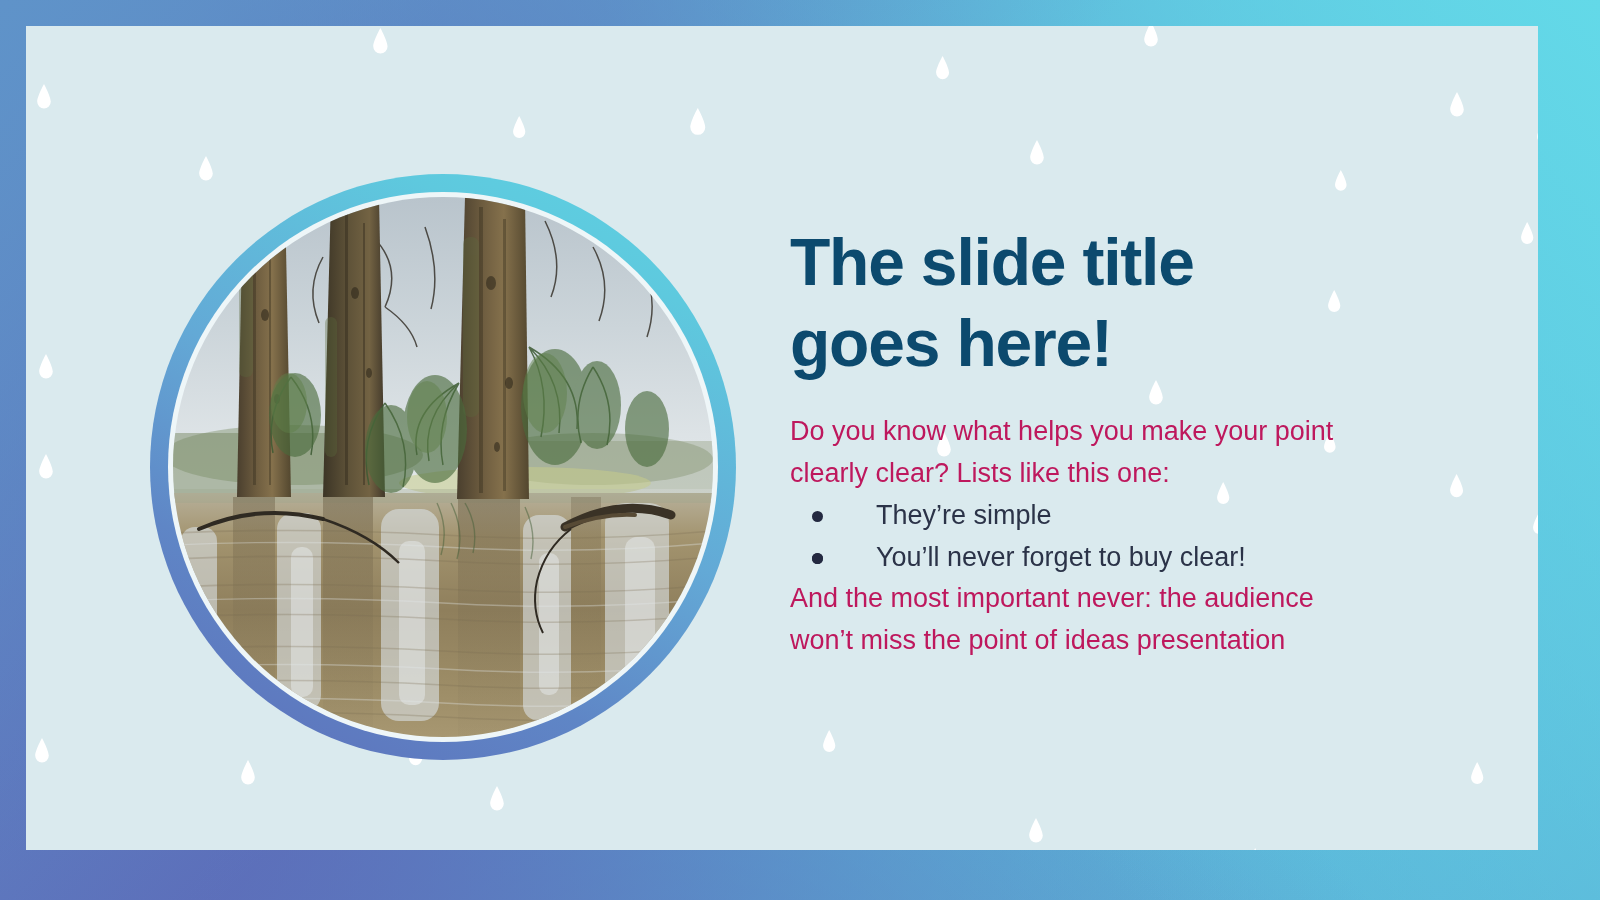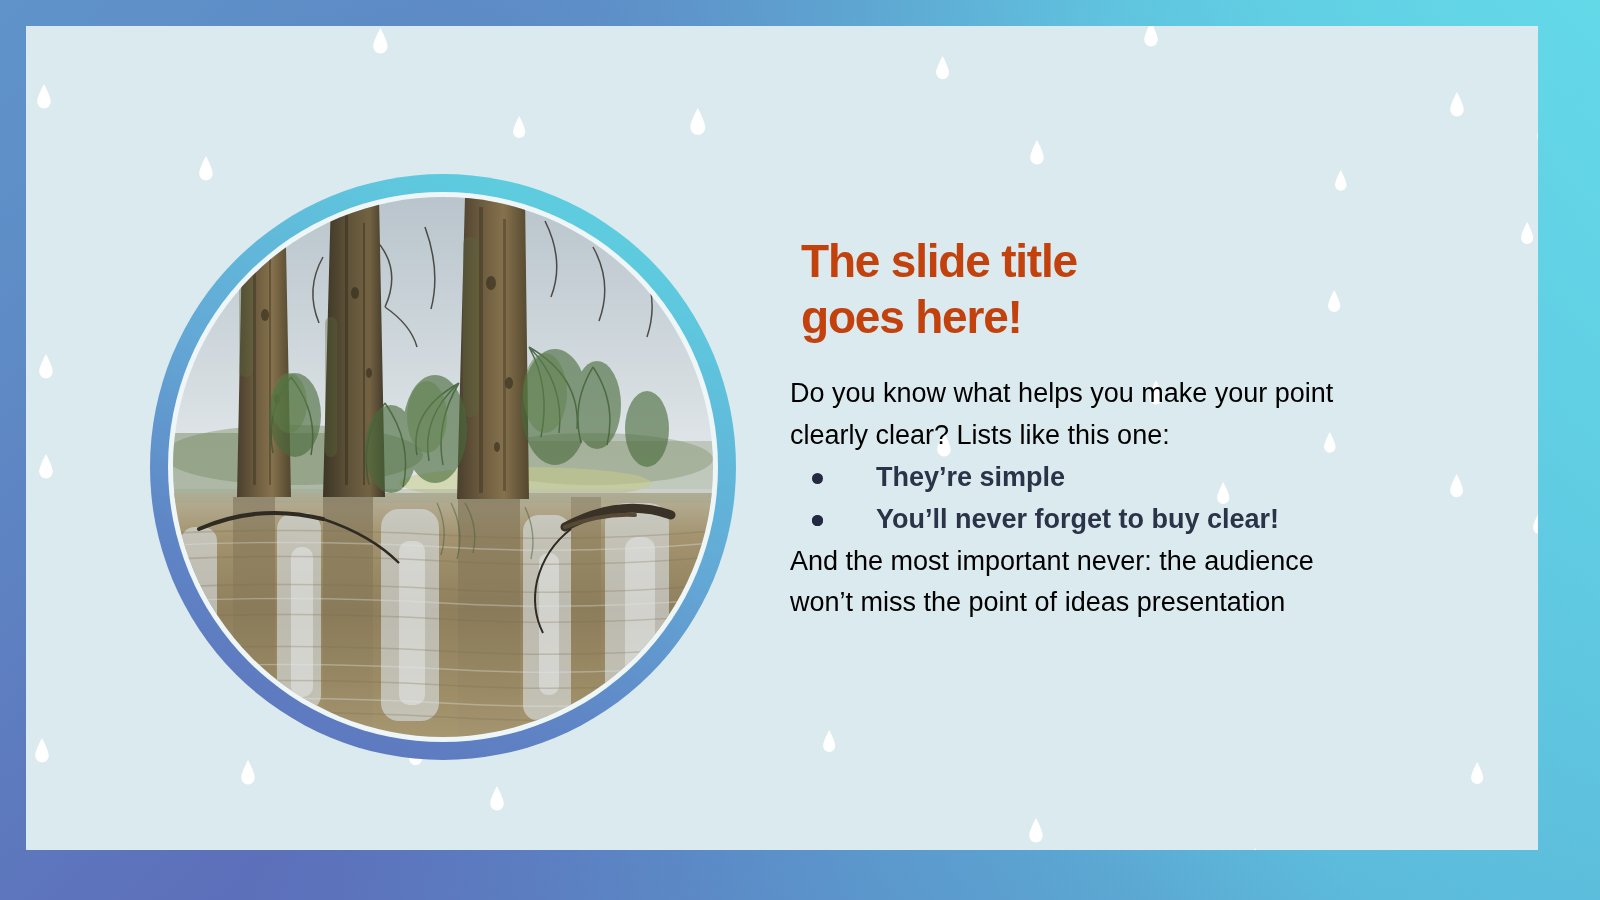--- a/index.html
+++ b/index.html
@@ -96,54 +96,53 @@
 
   
   #text-column {
     position: absolute;
     left: 764px;
     top: 196px;
     width: 700px;
     z-index: 4;
   }
   #slide-title {
-    margin: 11px;
+    margin: 0;
     font-family: "Liberation Sans", sans-serif;
-    font-size: 46px;
+    font-size: 66px;
     font-weight: 700;
     line-height: 1.22;
     letter-spacing: -1.2px;
-    color: #c2410c;
+    color: #0c4a6e;
     white-space: pre-line;
   }
   #body-block {
     margin-top: 28px;
     font-family: "Liberation Sans", sans-serif;
     font-size: 27px;
     line-height: 1.55;
     color: #2b3348;
   }
   .body-para {
     margin: 0;
     font-size: 27px;
     line-height: 1.55;
-    color: #000000;
+    color: #be185d;
   }
   #bullet-list {
     margin: 0;
     padding: 0;
     list-style: none;
   }
   #bullet-list li {
     position: relative;
     padding-left: 86px;
     font-size: 27px;
     line-height: 1.55;
     color: #2b3348;
-    font-weight: bold;
   }
   #bullet-list li .bullet-dot {
     position: absolute;
     left: 22px;
     top: 16px;
     width: 11px;
     height: 11px;
     border-radius: 50%;
     background: #232940;
   }

